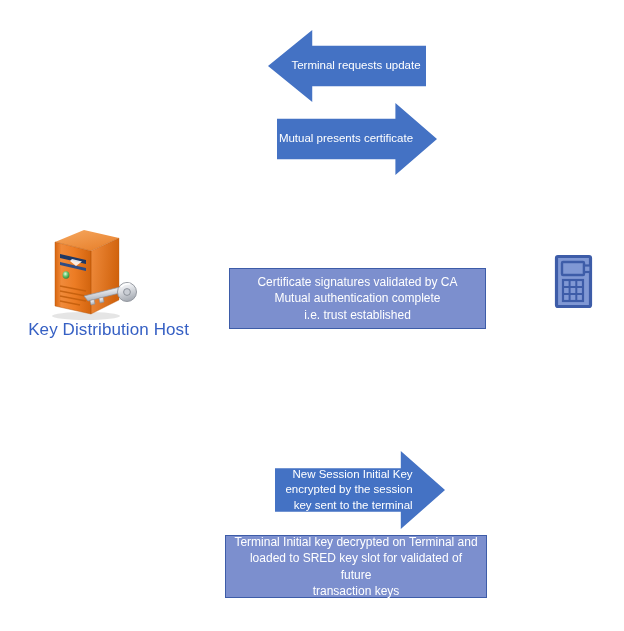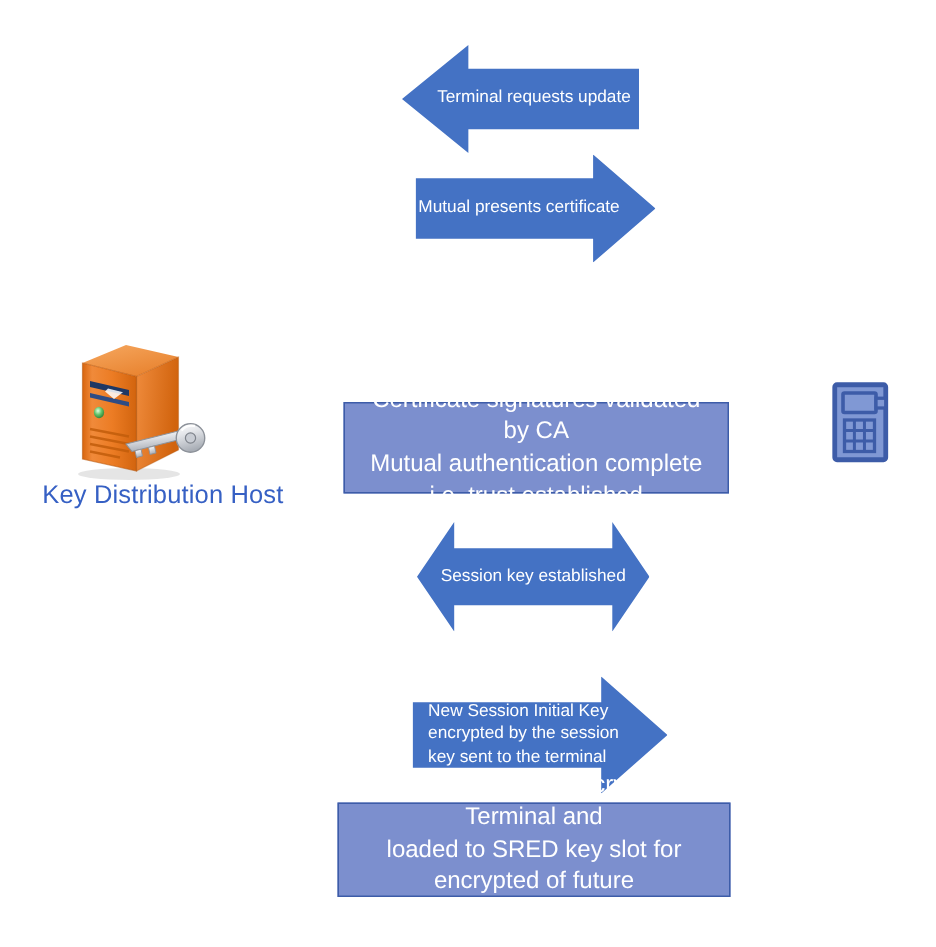--- a/index.html
+++ b/index.html
@@ -24,21 +24,21 @@
   .arrow {
     position: absolute;
     display: flex;
     align-items: center;
     justify-content: center;
     background: #4472C4;
     box-sizing: border-box;
     color: #ffffff;
     font-size: 11.5px;
     line-height: 1.32;
-    text-align: left;
+    text-align: right;
   }
   .arrow .arrow-text {
     display: block;
     padding: 0 6px;
     white-space: pre-line;
   }
   .arrow.left {
     clip-path: polygon(0% 50%, 28% 0%, 28% 22%, 100% 22%, 100% 78%, 28% 78%, 28% 100%);
   }
   .arrow.right {
@@ -53,21 +53,21 @@
   
   .box {
     position: absolute;
     box-sizing: border-box;
     background: #7C8FCE;
     border: 1.4px solid #3D5CA8;
     display: flex;
     align-items: center;
     justify-content: center;
     color: #ffffff;
-    font-size: 16px;
+    font-size: 12px;
     line-height: 1.34;
     text-align: center;
   }
   .box .box-text {
     display: block;
     padding: 0 8px;
     white-space: pre-line;
   }
 
   
@@ -113,33 +113,30 @@
     <span class="arrow-text">Mutual presents certificate</span>
   </div>
 
 
   <div class="box" style="left:229px; top:268px; width:257px; height:61px;">
     <span class="box-text">Certificate signatures validated by CA
 Mutual authentication complete
 i.e. trust established</span>
   </div>
 
-  <div class="arrow both" style="left:278px; top:348px; width:155px; height:73px;">
-    <span class="arrow-text">Session key established</span>
-  </div>
 
   <div class="arrow right" style="left:275px; top:451px; width:170px; height:78px;">
     <span class="arrow-text">New Session Initial Key
 encrypted by the session
 key sent to the terminal</span>
   </div>
 
   <div class="box" style="left:225px; top:535px; width:262px; height:63px;">
     <span class="box-text">Terminal Initial key decrypted on Terminal and
-loaded to SRED key slot for encrypted of future
+loaded to SRED key slot for validated of future
 transaction keys</span>
   </div>
 
   <div id="server-group">
     <svg class="srv-svg" width="175" height="95" viewBox="0 0 175 95">
       <defs>
         <linearGradient id="gFront" x1="0" y1="0" x2="1" y2="0">
           <stop offset="0%" stop-color="#D9660F"></stop>
           <stop offset="18%" stop-color="#F08A3A"></stop>
           <stop offset="55%" stop-color="#EC7C24"></stop>

